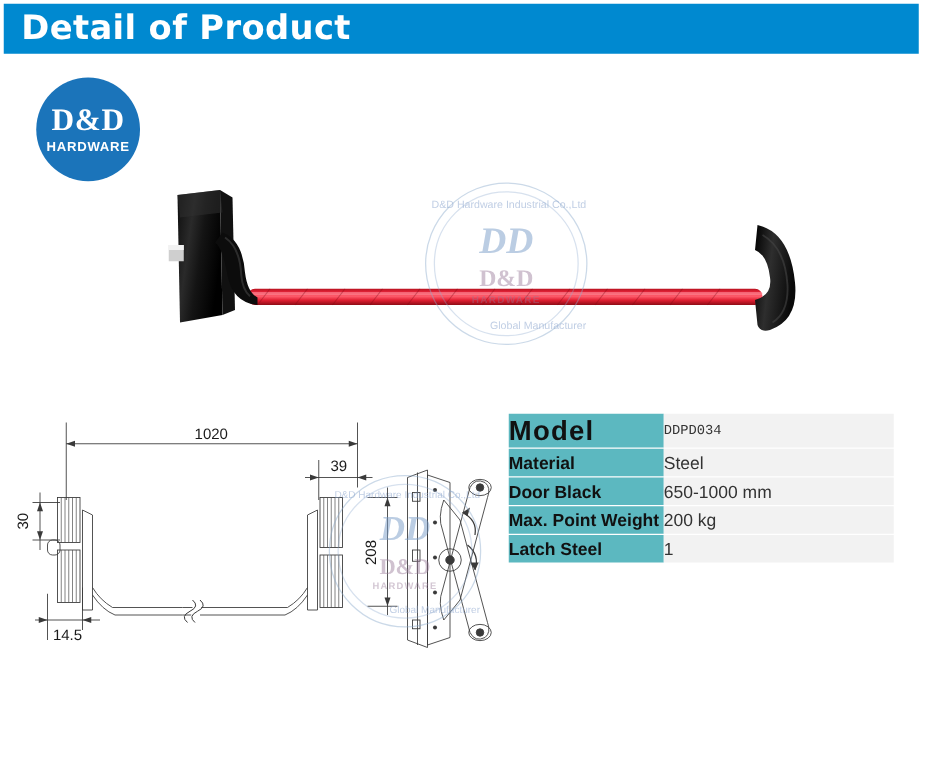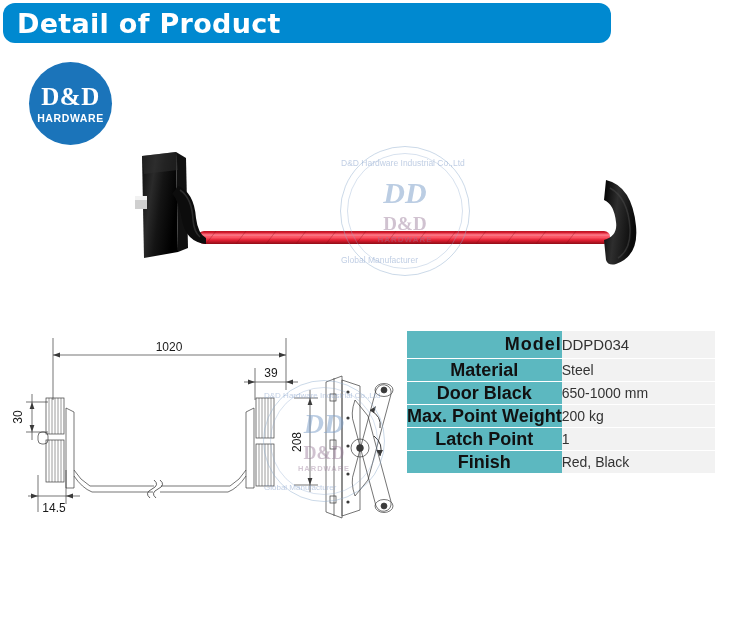--- a/index.html
+++ b/index.html
@@ -14,25 +14,24 @@
     overflow: hidden;
     font-family: "Liberation Sans", sans-serif;
     -webkit-font-smoothing: antialiased;
   }
 
   
   .header-bar {
     position: absolute;
     left: 3px;
     top: 3px;
-    width: 608px;
+    width: 732px;
     height: 40px;
     background: #0089d0;
     box-sizing: border-box;
-    border-radius: 12px;
   }
   .header-title {
     position: absolute;
     left: 14px;
     top: 50%;
     transform: translateY(-50%);
     color: #ffffff;
     font-size: 27px;
     font-weight: bold;
     letter-spacing: 0.3px;
@@ -112,21 +111,21 @@
   .wm-hw {
     font-family: "Liberation Sans", sans-serif;
     font-weight: bold;
     color: rgba(150,120,150,0.42);
     letter-spacing: 1px;
     line-height: 1;
   }
   .wm-arc {
     position: absolute;
     width: 100%;
-    text-align: left;
+    text-align: right;
     font-family: "Liberation Sans", sans-serif;
     color: rgba(140,165,205,0.55);
     white-space: nowrap;
     overflow: hidden;
   }
 
   #watermark-photo {
     left: 220px;
     top: 6px;
     width: 128px;
@@ -171,46 +170,46 @@
   }
   .spec-table td {
     padding: 0;
     vertical-align: middle;
   }
   .spec-label {
     width: 124px;
     background: #5cb8c0;
     color: #111111;
     font-weight: bold;
-    font-size: 18px;
+    font-size: 14px;
     height: 22px;
     padding-left: 5px;
     box-sizing: border-box;
     white-space: nowrap;
-    text-align: center;
   }
   .spec-value {
     background: #f2f2f2;
     color: #333333;
     font-size: 14px;
     height: 22px;
     padding-left: 10px;
     box-sizing: border-box;
     white-space: nowrap;
   }
   tr.head-row .spec-label {
-    text-align: right;
-    font-size: 18px;
+    text-align: left;
+    font-size: 22px;
     height: 27px;
     letter-spacing: 1px;
     padding-left: 0;
   }
   tr.head-row .spec-value {
     height: 27px;
-    font-size: 15px;
+    font-size: 11px;
+    font-family: Liberation Mono, monospace;
   }
 </style>
 </head>
 <body>
 
 <div class="header-bar">
   <div class="header-title">Detail of Product</div>
 </div>
 
 <div class="logo">
@@ -432,21 +431,17 @@
     </tr>
     <tr>
       <td class="spec-label">Door Black</td>
       <td class="spec-value">650-1000 mm</td>
     </tr>
     <tr>
       <td class="spec-label">Max. Point Weight</td>
       <td class="spec-value">200 kg</td>
     </tr>
     <tr>
-      <td class="spec-label">Latch Point</td>
+      <td class="spec-label">Latch Steel</td>
       <td class="spec-value">1</td>
-    </tr>
-    <tr>
-      <td class="spec-label">Finish</td>
-      <td class="spec-value">Red, Black</td>
     </tr>
   </tbody>
 </table>
 
 </body></html>

